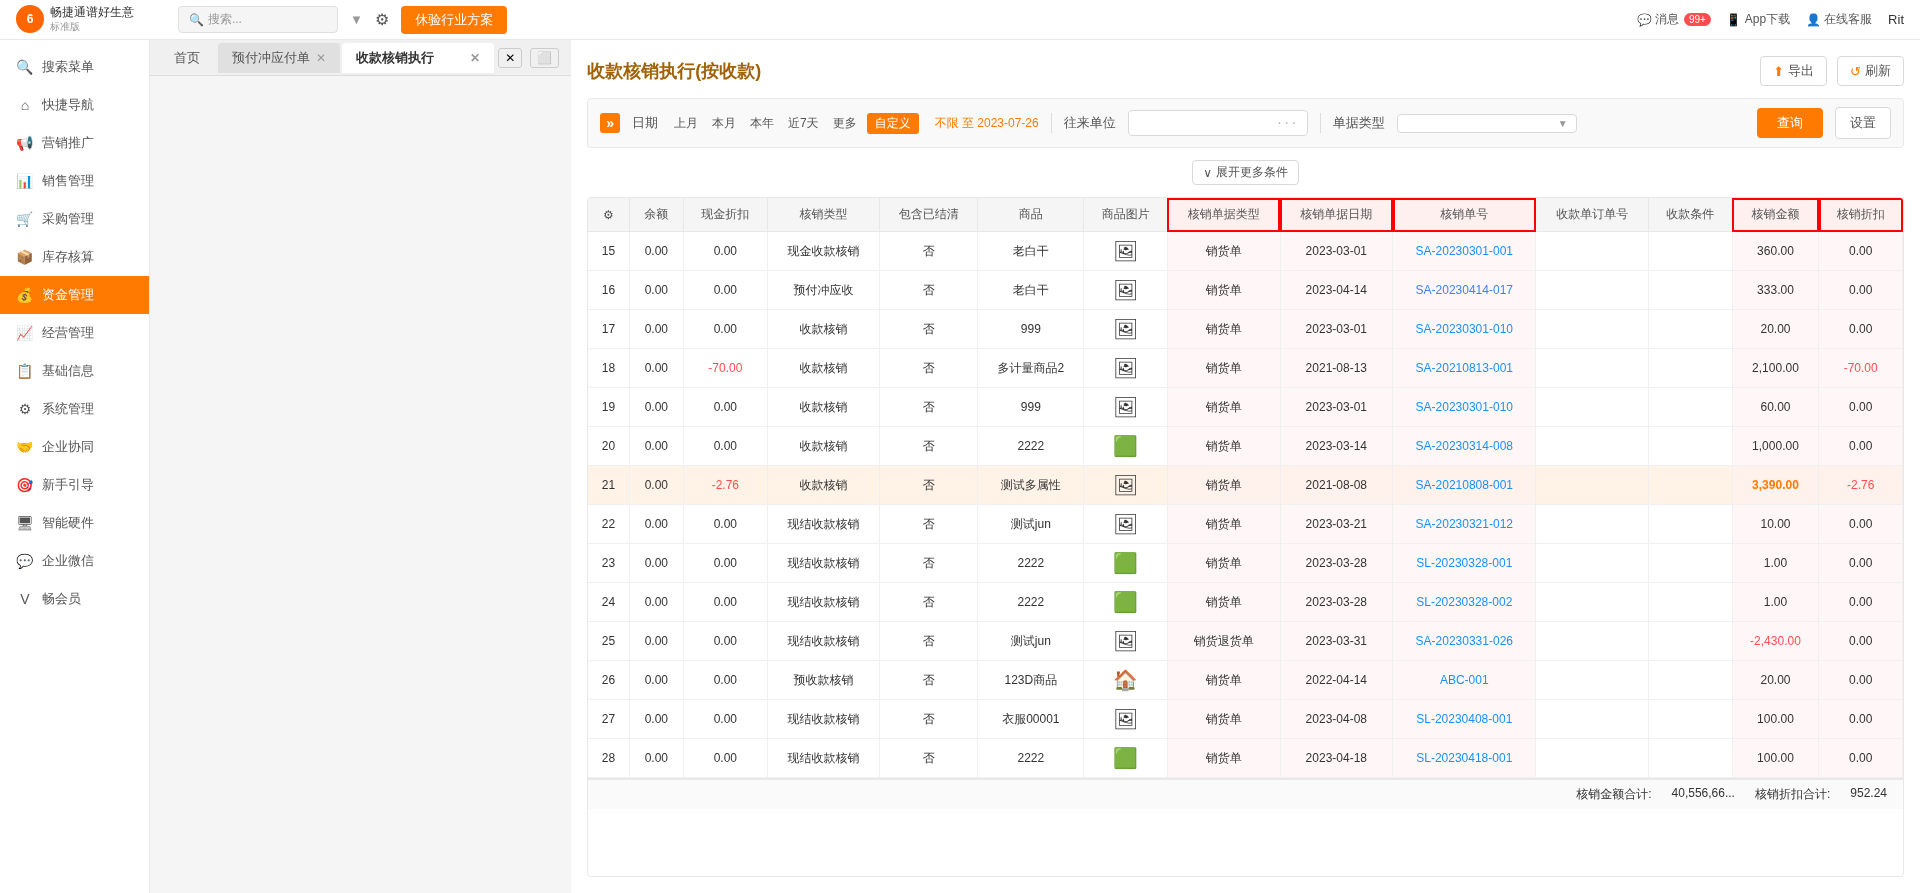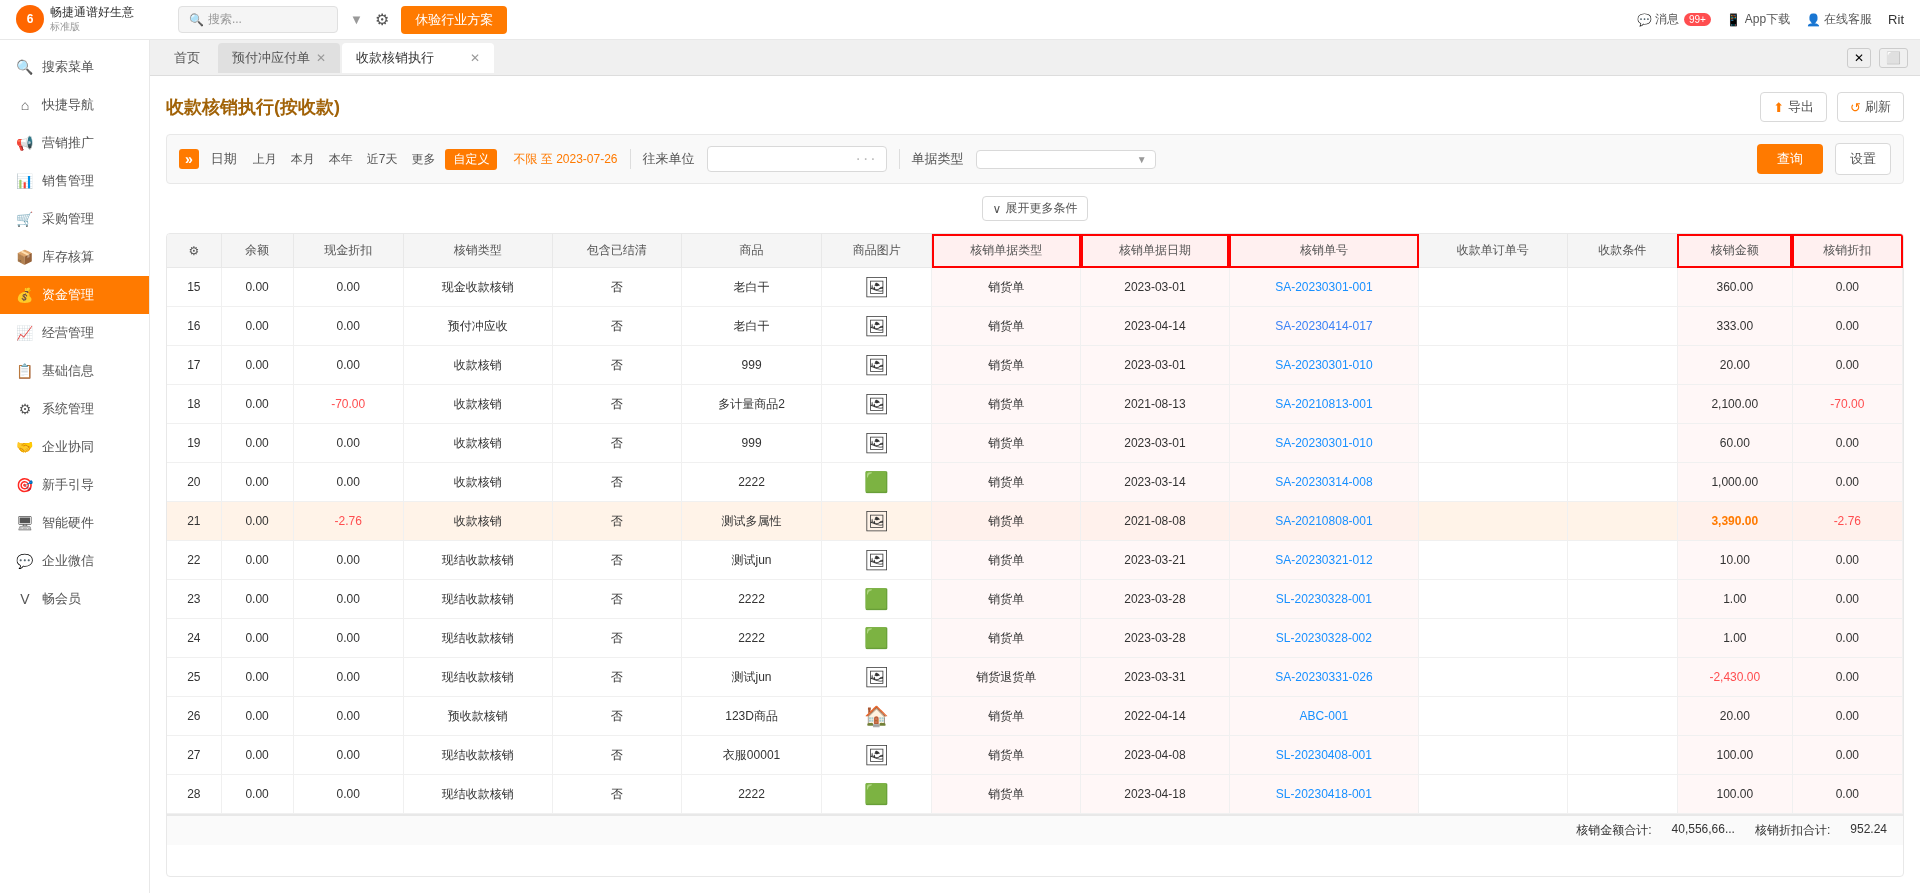--- a/index.html
+++ b/index.html
@@ -20,27 +20,27 @@
     
     .main-layout { display: flex; height: calc(893px - 40px); }
 
     
     .sidebar { width: 150px; background: white; border-right: 1px solid #e8e8e8; display: flex; flex-direction: column; padding-top: 8px; flex-shrink: 0; }
     .sidebar-item { display: flex; align-items: center; gap: 8px; padding: 10px 16px; cursor: pointer; color: #555; font-size: 13px; }
     .sidebar-item.active { background: #ff7a00; color: white; border-radius: 0; }
     .sidebar-icon { width: 18px; height: 18px; display: flex; align-items: center; justify-content: center; font-size: 14px; flex-shrink: 0; }
 
     
-    .content-area { flex: 1; display: flex; flex-direction: column; overflow: hidden; }
+    .content-area { flex: 1; display: flex; flex-direction: row; overflow: hidden; }
 
     
     .tab-bar { display: flex; align-items: center; background: #f0f0f0; border-bottom: 1px solid #ddd; height: 36px; padding: 0 8px; gap: 2px; }
     .tab-home { padding: 6px 16px; font-size: 13px; color: #555; cursor: pointer; background: none; border: none; }
     .tab-item { display: flex; align-items: center; gap: 6px; padding: 6px 14px; font-size: 13px; cursor: pointer; border-radius: 4px 4px 0 0; background: #e0e0e0; color: #555; }
-    .tab-item.active { background: white; color: #333; font-weight: 400; gap: 36px; }
+    .tab-item.active { background: white; color: #333; font-weight: 700; gap: 36px; }
     .tab-close { font-size: 12px; color: #999; cursor: pointer; }
     .tab-spacer { flex: 1; }
     .tab-bar-controls { display: flex; gap: 8px; padding-right: 4px; }
     .tab-ctrl-btn { background: none; border: 1px solid #ccc; border-radius: 3px; padding: 2px 6px; cursor: pointer; font-size: 12px; }
 
     
     .page-content { flex: 1; overflow: hidden; background: white; padding: 16px; display: flex; flex-direction: column; }
     .page-header { display: flex; align-items: center; justify-content: space-between; margin-bottom: 12px; }
     .page-title { font-size: 18px; font-weight: bold; color: #a16207; }
     .page-header-actions { display: flex; gap: 10px; }

